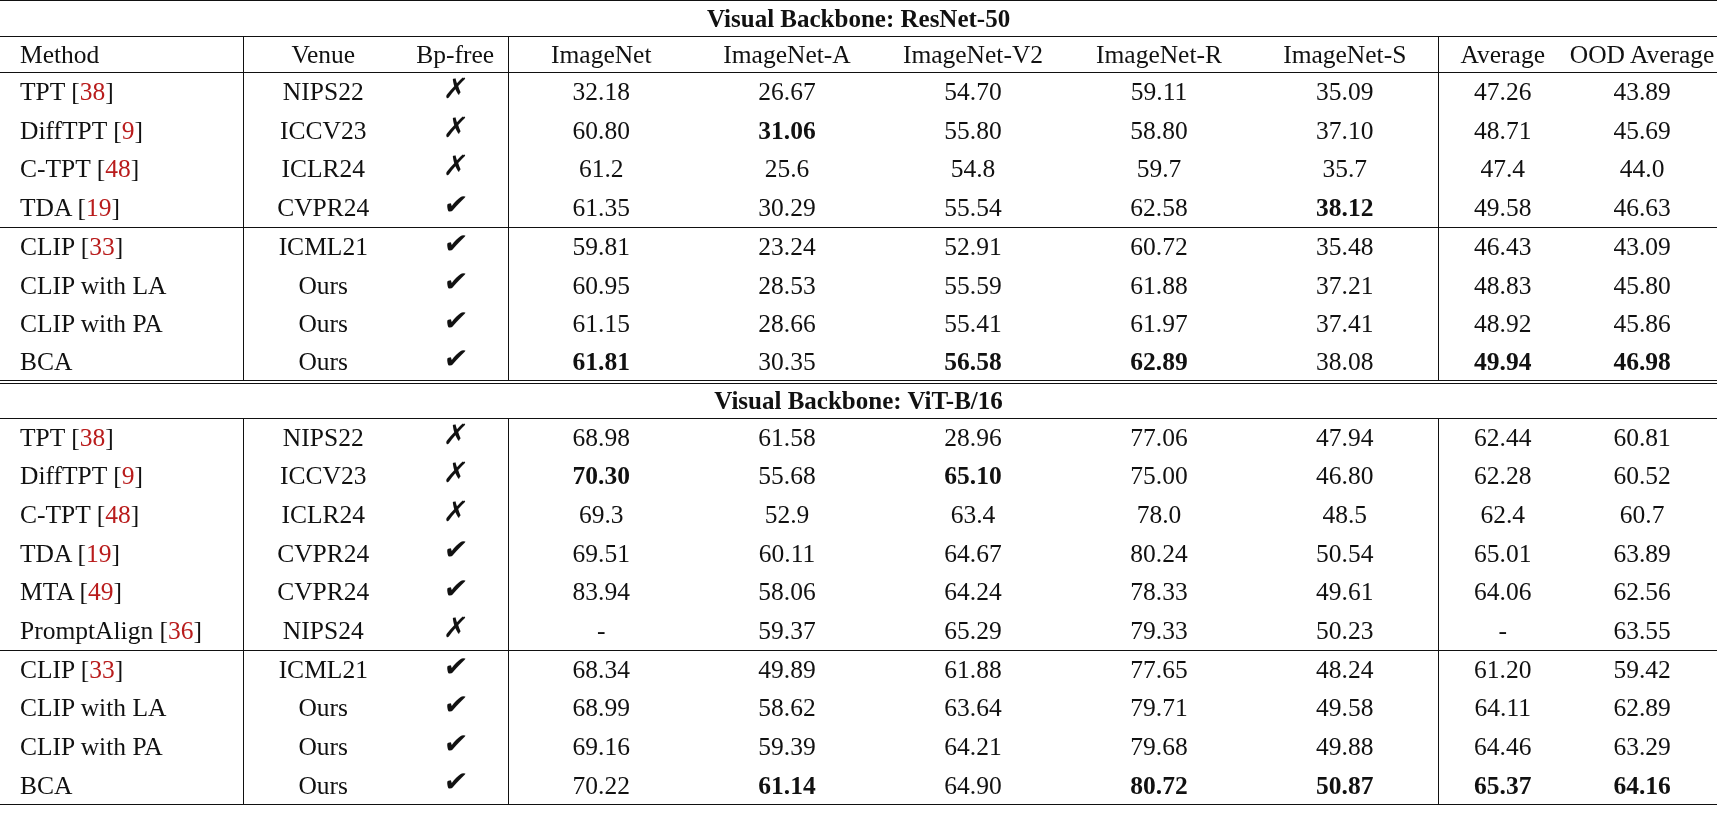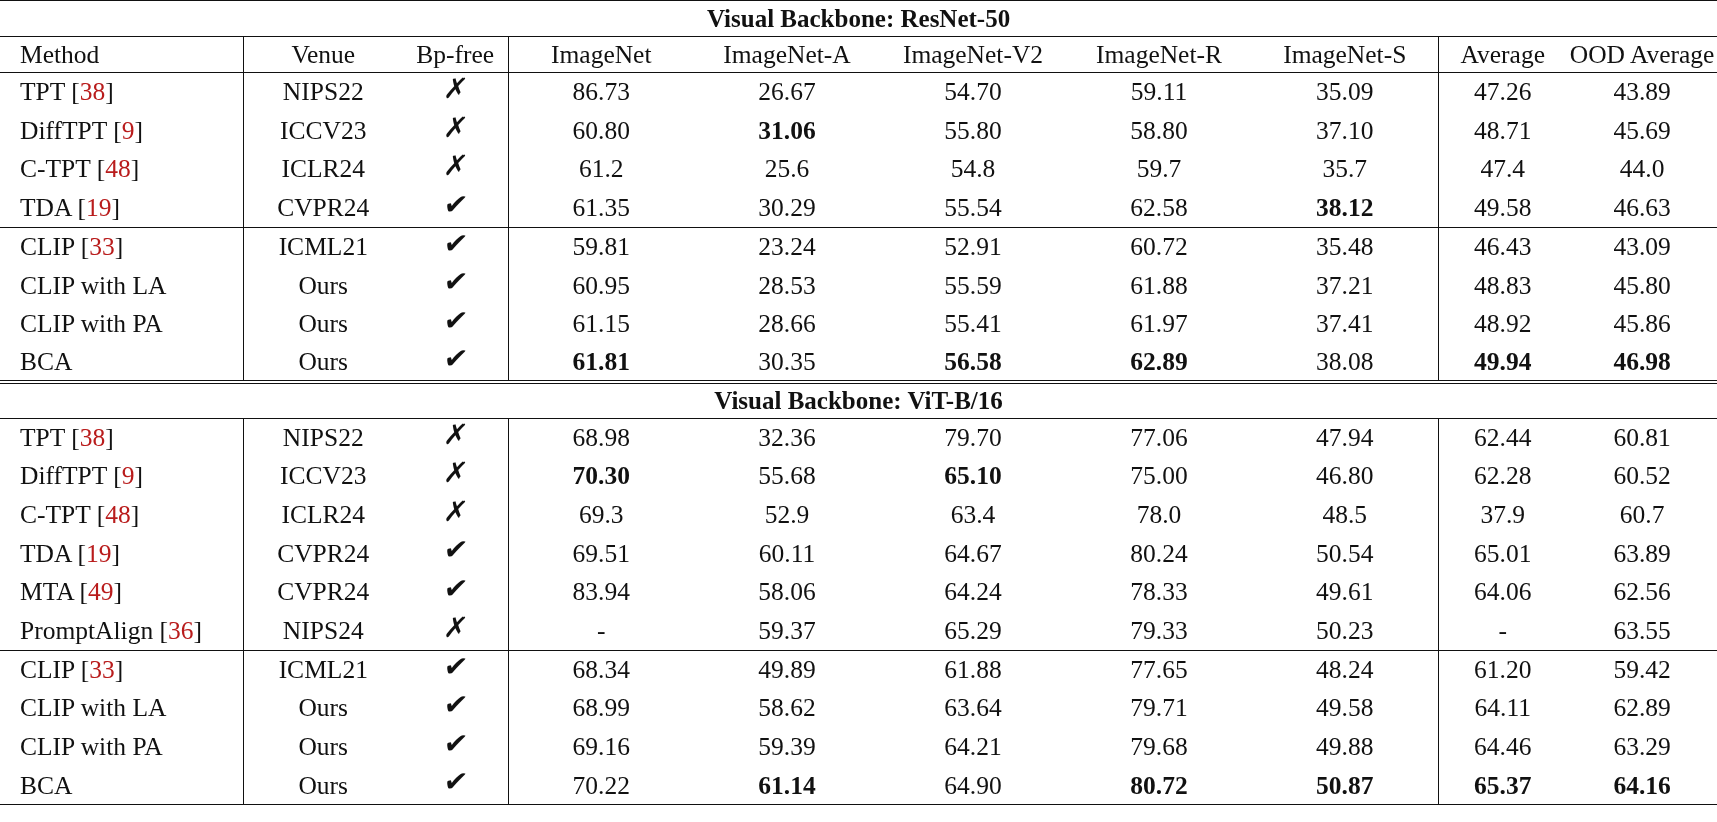--- a/index.html
+++ b/index.html
@@ -62,21 +62,21 @@
           <th>ImageNet-V2</th>
           <th>ImageNet-R</th>
           <th class="vr">ImageNet-S</th>
           <th>Average</th>
           <th>OOD Average</th>
         </tr>
         <tr class="r">
           <td class="method vr"><span>TPT</span><span> [</span><span class="cite">38</span><span>]</span></td>
           <td>NIPS22</td>
           <td class="vr"><span class="mark">✗</span></td>
-          <td>86.73</td>
+          <td>32.18</td>
           <td>26.67</td>
           <td>54.70</td>
           <td>59.11</td>
           <td class="vr">35.09</td>
           <td>47.26</td>
           <td>43.89</td>
         </tr>
         <tr class="r">
           <td class="method vr"><span>DiffTPT</span><span> [</span><span class="cite">9</span><span>]</span></td>
           <td>ICCV23</td>
@@ -162,22 +162,22 @@
           <td class="bold">46.98</td>
         </tr>
         <tr class="sec double-top">
           <td colspan="10">Visual Backbone: ViT-B/16</td>
         </tr>
         <tr class="r group-break">
           <td class="method vr"><span>TPT</span><span> [</span><span class="cite">38</span><span>]</span></td>
           <td>NIPS22</td>
           <td class="vr"><span class="mark">✗</span></td>
           <td>68.98</td>
-          <td>32.36</td>
-          <td>79.70</td>
+          <td>61.58</td>
+          <td>28.96</td>
           <td>77.06</td>
           <td class="vr">47.94</td>
           <td>62.44</td>
           <td>60.81</td>
         </tr>
         <tr class="r">
           <td class="method vr"><span>DiffTPT</span><span> [</span><span class="cite">9</span><span>]</span></td>
           <td>ICCV23</td>
           <td class="vr"><span class="mark">✗</span></td>
           <td class="bold">70.30</td>
@@ -190,21 +190,21 @@
         </tr>
         <tr class="r">
           <td class="method vr"><span>C-TPT</span><span> [</span><span class="cite">48</span><span>]</span></td>
           <td>ICLR24</td>
           <td class="vr"><span class="mark">✗</span></td>
           <td>69.3</td>
           <td>52.9</td>
           <td>63.4</td>
           <td>78.0</td>
           <td class="vr">48.5</td>
-          <td>37.9</td>
+          <td>62.4</td>
           <td>60.7</td>
         </tr>
         <tr class="r">
           <td class="method vr"><span>TDA</span><span> [</span><span class="cite">19</span><span>]</span></td>
           <td>CVPR24</td>
           <td class="vr"><span class="mark">✔</span></td>
           <td>69.51</td>
           <td>60.11</td>
           <td>64.67</td>
           <td>80.24</td>

